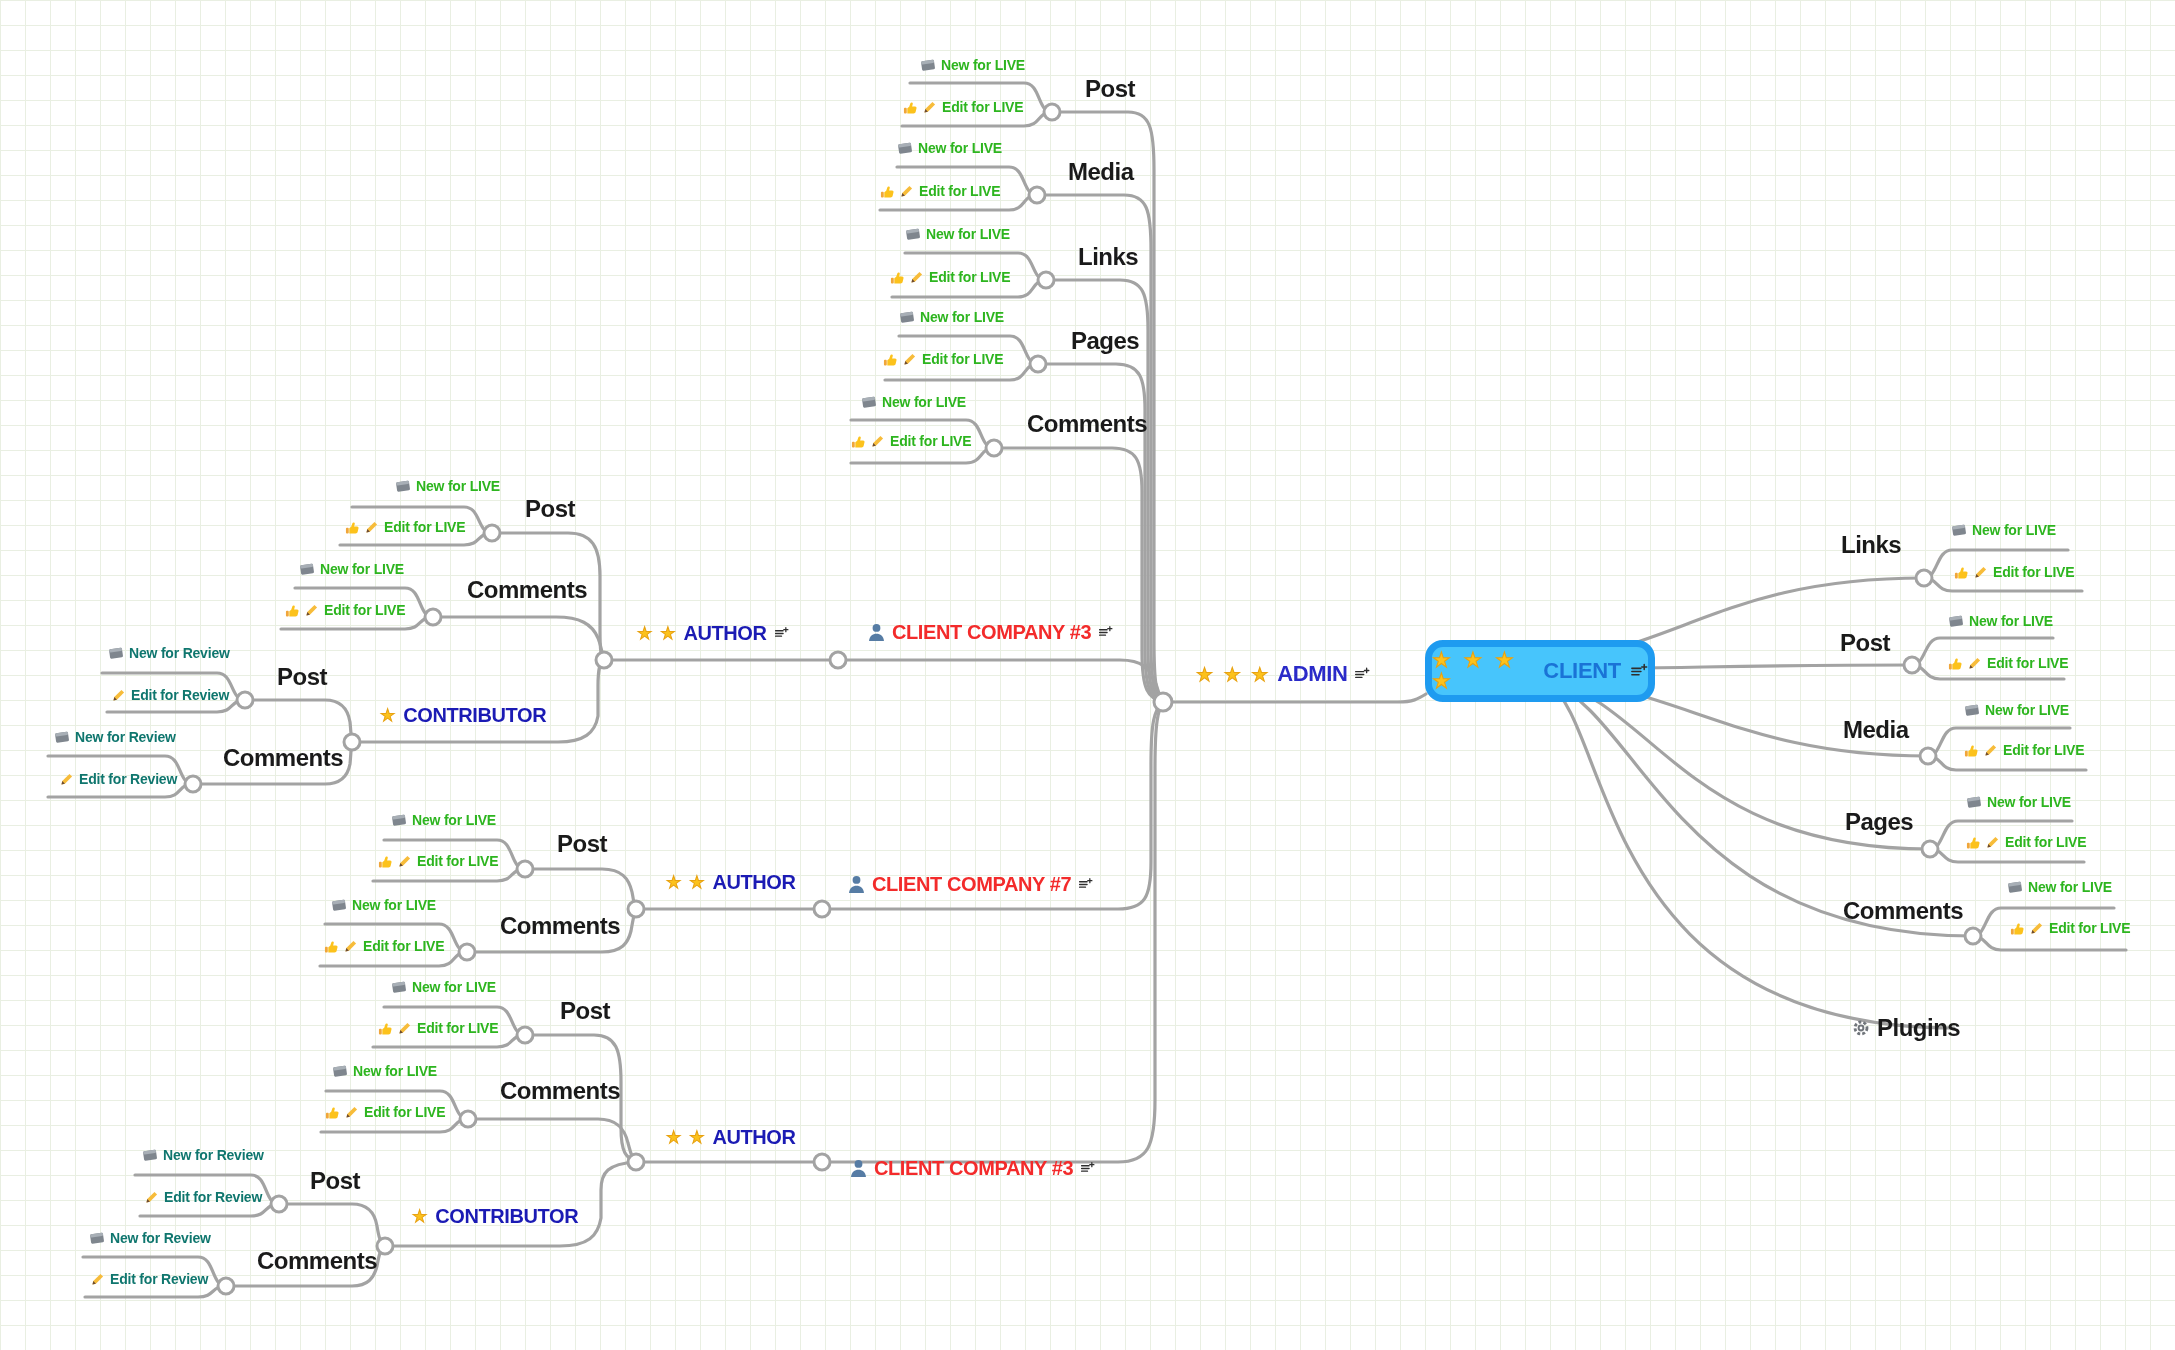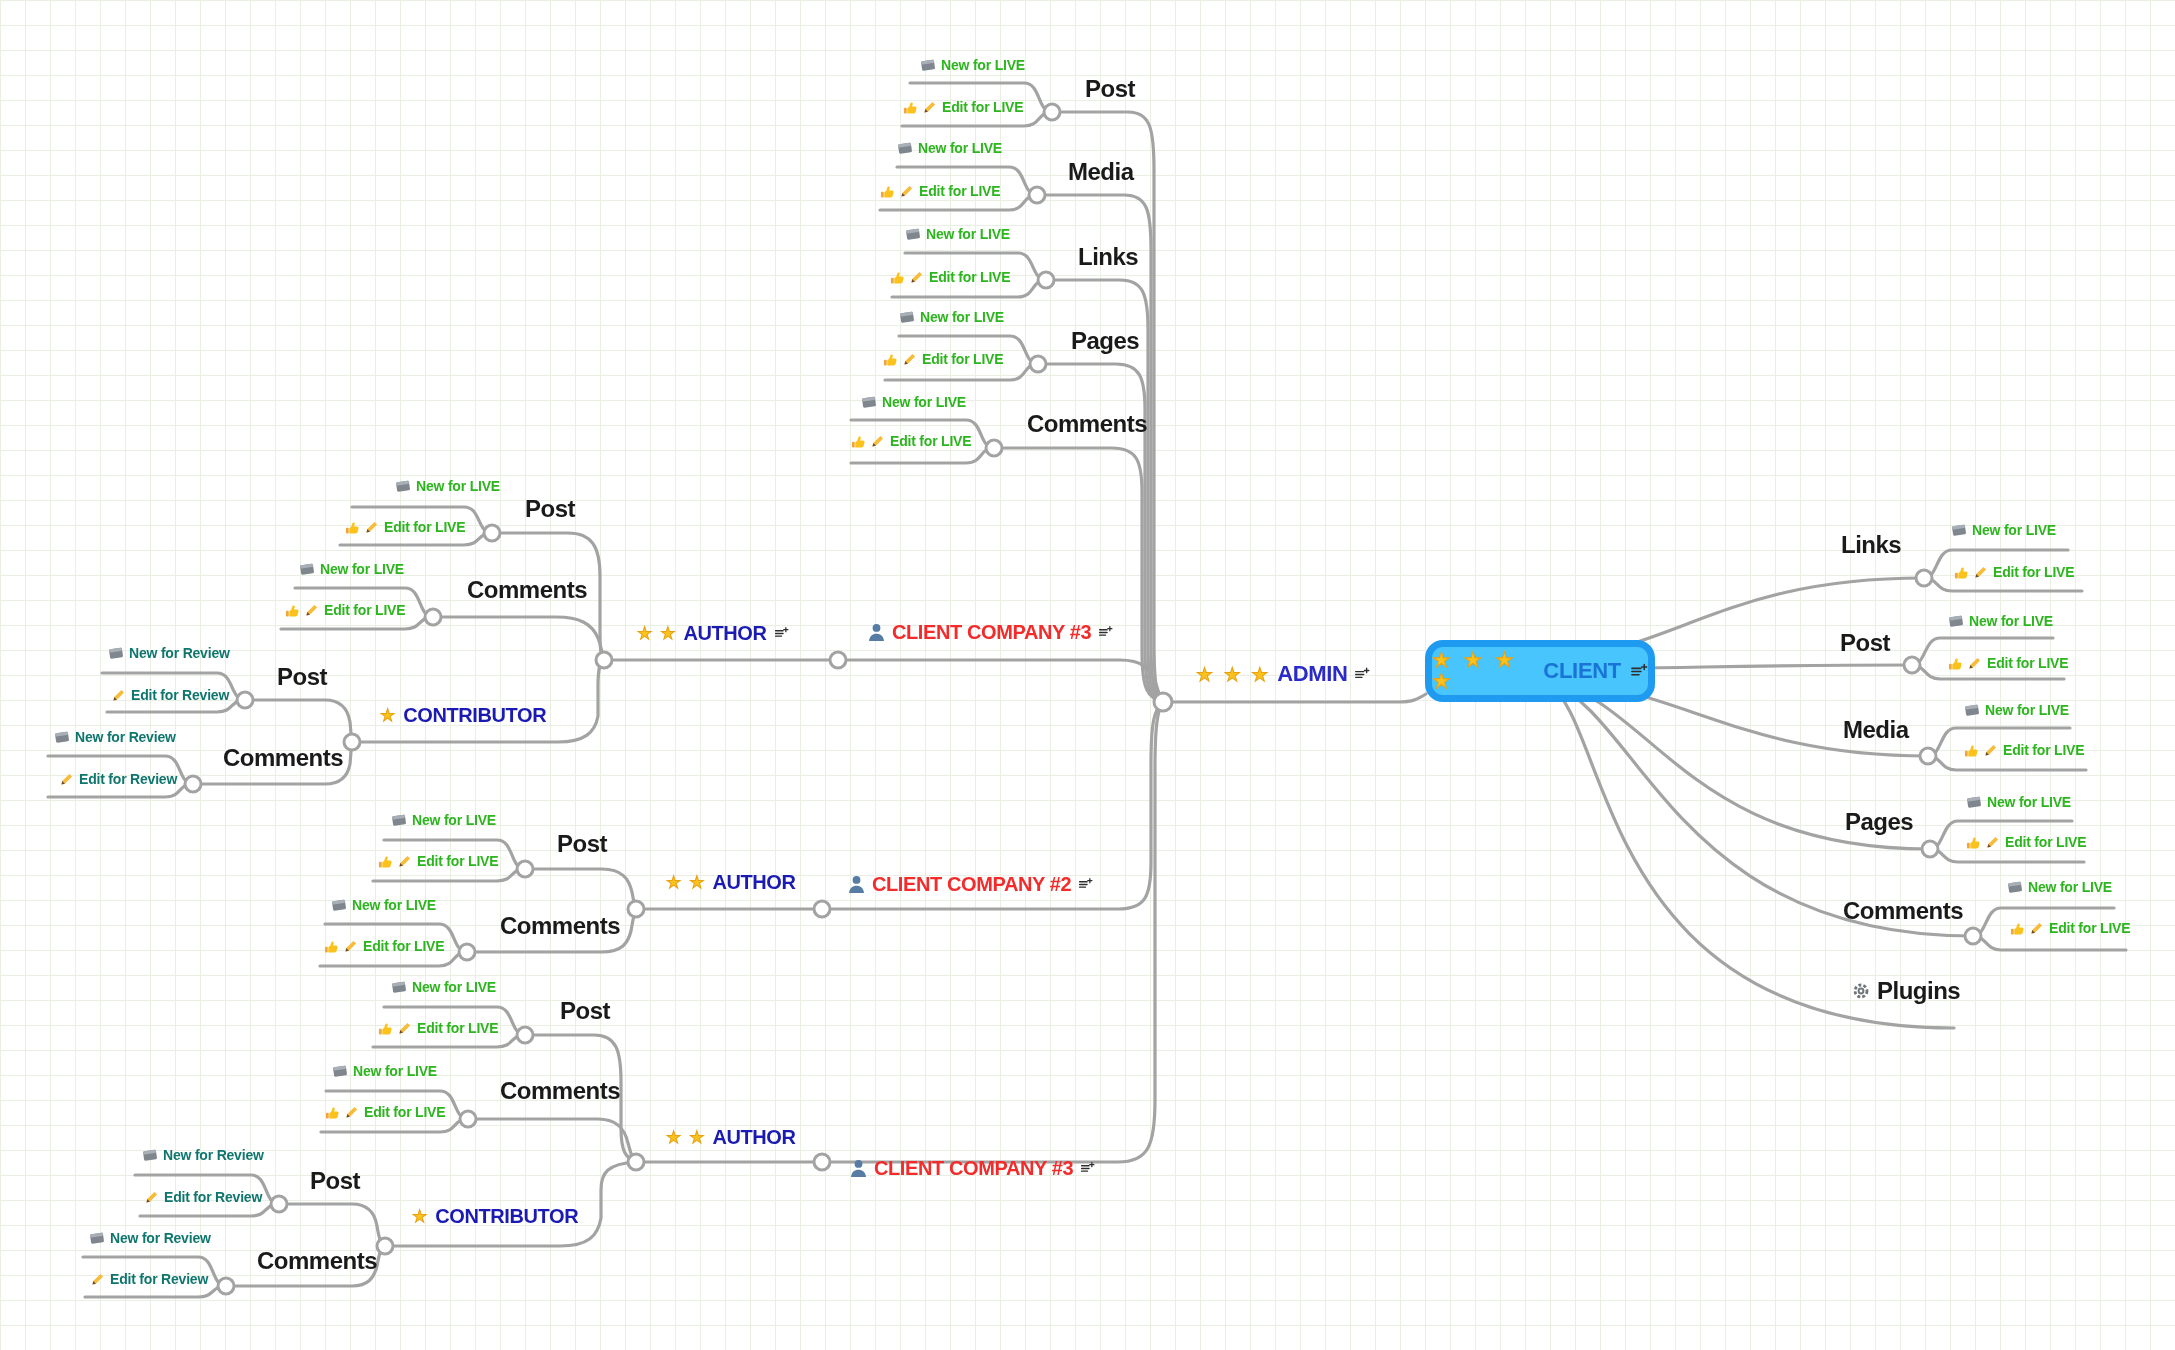--- a/index.html
+++ b/index.html
@@ -317,21 +317,21 @@
       </svg>
     </span>
     <span>Edit for LIVE</span>
   </div>
 
 <div class="topic" style="left:1841px;top:545px">Links</div>
 <div class="topic" style="left:1840px;top:643px">Post</div>
 <div class="topic" style="left:1843px;top:730px">Media</div>
 <div class="topic" style="left:1845px;top:822px">Pages</div>
 <div class="topic" style="left:1843px;top:911px">Comments</div>
-<div class="topic plugins-row" style="left:1852px;top:991px">
+<div class="topic plugins-row" style="left:1852px;top:1028px">
     <span class="ic">
       <svg width="18" height="18" viewBox="0 0 18 18">
         <circle cx="9" cy="9" r="6" fill="none" stroke="#70757a" stroke-width="2.8" stroke-dasharray="2.9 2.1"></circle>
         <circle cx="9" cy="9" r="3.4" fill="#70757a"></circle>
         <circle cx="9" cy="9" r="1.4" fill="#fff"></circle>
       </svg>
     </span>
     <span>Plugins</span>
   </div>
 
@@ -612,21 +612,21 @@
   <span class="stars s-role">★ ★</span>
   <span class="role-label">AUTHOR</span>
 </div>
 <div class="row" style="left:848px;top:884px">
   <span class="ic">
       <svg width="17" height="19" viewBox="0 0 20 22">
         <circle cx="10" cy="6.2" r="4.6" fill="#567ca4"></circle>
         <path d="M1.2 21.5C1.8 15.5 5.4 13 10 13s8.2 2.5 8.8 8.5z" fill="#567ca4"></path>
       </svg>
     </span>
-  <span class="client-label">CLIENT COMPANY #2</span>
+  <span class="client-label">CLIENT COMPANY #7</span>
   <span class="ic">
       <svg width="15" height="13" viewBox="0 0 19 16">
         <g stroke="#2e2e2e" stroke-width="1.7" stroke-linecap="round" fill="none">
           <path d="M2 5.2h9.5M2 8.6h9.5M2 12h7.5"></path>
         </g>
         <g stroke="#2e2e2e" stroke-width="1.6" stroke-linecap="round">
           <path d="M15 1.2v5.2M12.4 3.8h5.2"></path>
         </g>
       </svg>
     </span>

